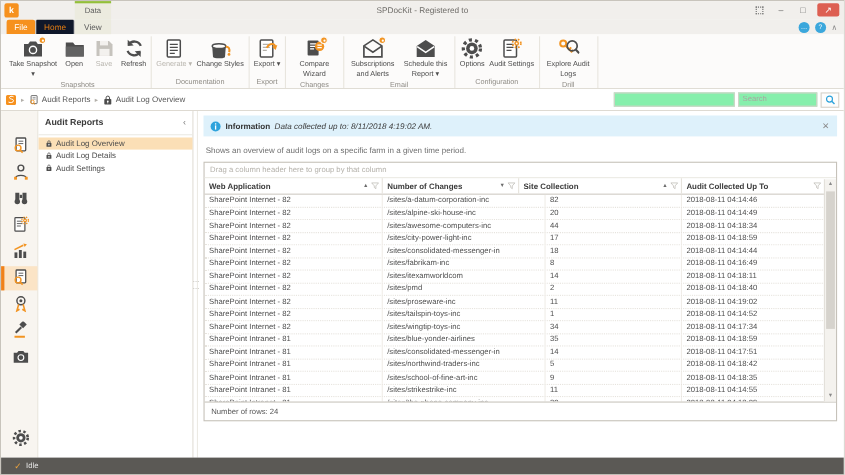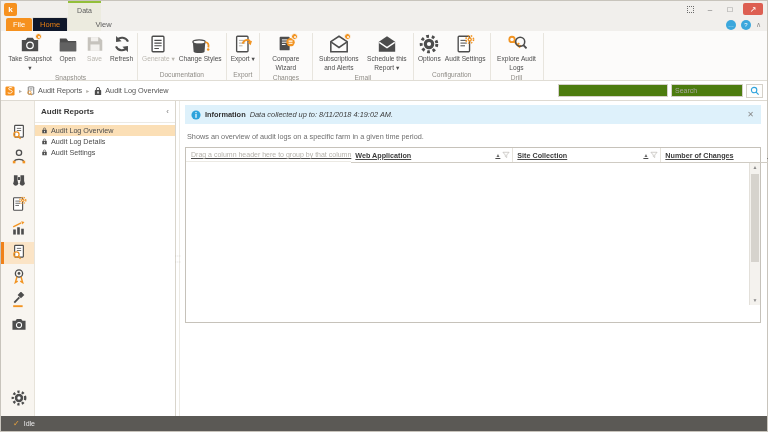--- a/index.html
+++ b/index.html
@@ -39,21 +39,21 @@
   .rlabel { font-size:6.6px; line-height:1.3; text-align:center; color:#4e4e4e; margin-top:1px; }
   .rbtn.disabled .rlabel { color:#b9b6af; }
   .rgname { font-size:6.6px; color:#8f8c86; text-align:center; padding:1px 0 2px; }
 
   
   .crumbbar { height:20px; background:#fff; border-bottom:1px solid #dedad2; display:flex; align-items:center; padding:0 4px; gap:3px; flex:none; }
   .bitem { display:flex; align-items:center; gap:2px; font-size:7.3px; color:#555; }
   .bico { width:10px; height:10px; }
   .bsep { color:#b3b0aa; font-size:6px; padding:0 1px; }
   .crumb-spacer { flex:1; }
-  .tbinput { width:110px; height:13px; border:1px solid #d5d1c9; background:#4d7c0f; font-size:7px; padding:0 3px; font-family:"Liberation Sans",sans-serif; }
+  .tbinput { width:110px; height:13px; border:1px solid #d5d1c9; background:#86efac; font-size:7px; padding:0 3px; font-family:"Liberation Sans",sans-serif; }
   .tbinput.search { width:72px; }
   .tbinput::placeholder { color:#a9a6a0; }
   .searchbtn { width:17px; height:14px; border:1px solid #d5d1c9; background:#fdfdfc; display:flex; align-items:center; justify-content:center; }
   .searchbtn svg { width:10px; height:10px; }
 
   
   .content { flex:1; display:flex; min-height:0; background:#fff; }
   .rail { width:34px; background:#f8f5f0; border-right:1px solid #e7e3da; display:flex; flex-direction:column; align-items:stretch; padding-top:20px; flex:none; }
   .rail-item { height:22px; margin:1px 0; display:flex; align-items:center; justify-content:center; border-left:3px solid transparent; }
   .rail-item svg { width:16px; height:16px; }
@@ -72,21 +72,21 @@
   .splitdots { color:#b5b2ab; font-size:6px; letter-spacing:0; line-height:2px; writing-mode:vertical-rl; }
 
   .main { flex:1; min-width:0; padding:4px 6px 0 5px; display:flex; flex-direction:column; }
   .infobar { height:19px; background:#def1fb; display:flex; align-items:center; padding:0 6px; gap:4px; flex:none; }
   .infobar svg { width:10px; height:10px; flex:none; }
   .infotitle { font-weight:bold; font-size:7.4px; color:#333; }
   .infotext { font-size:7.4px; color:#3c3c3c; flex:1;font-style:italic; }
   .infoclose { color:#8a8a8a; font-size:8px; padding:0 1px; }
   .desc { margin:8px 0 6px 2px; font-size:7.3px; color:#6e6e6e; }
 
-  .grid { border:1px solid #c6c2ba; height:176px; display:flex; flex-direction:row; position:relative; flex:none; background:#fff;text-decoration:underline; }
+  .grid { border:1px solid #c6c2ba; height:236px; display:flex; flex-direction:column; position:relative; flex:none; background:#fff; }
   .grouphint { height:14px; font-size:7px; color:#b4b1aa; display:flex; align-items:center; padding-left:5px; border-bottom:1px solid #eceae4; flex:none; }
   .ghead { height:15px; display:flex; border-bottom:1px solid #cfcbc3; flex:none; padding-right:11px; }
   .hcell { display:flex; align-items:center; border-right:1px solid #e6e3dc; padding:0 2px 0 4px; }
   .hlab { font-weight:bold; font-size:7.2px; color:#3b3b3b; flex:1; white-space:nowrap; overflow:hidden; }
   .sort { font-size:5px; color:#6b6b6b; margin:0 2px; }
   .funnel svg { width:8px; height:8px; display:block; }
   .gbody { flex:1; overflow:hidden; }
   .grow { height:11.5px; display:flex; border-bottom:1px dotted #e6e3dd; }
   .gcell { font-size:7px; color:#4e4e4e; padding:0 2px 0 4px; display:flex; align-items:center; border-right:1px solid #f0ede8; white-space:nowrap; overflow:hidden; }
   .gc1 { width:162px; flex:none; } .gc2 { width:148px; flex:none; } .gc3 { width:124px; flex:none; } .gc4 { flex:1; min-width:0; border-right:none; }
@@ -235,35 +235,36 @@
         <path d="M6 15c4 2 10 1 10-3 0-4-8-2-8-6 0-3 5-3.5 8-1.5" fill="none" stroke="#fff" stroke-width="2"></path>
       </symbol>
   </defs>
 </svg>
 
 <div class="app">
 
   <div class="titlebar">
     <div class="applogo">k</div>
     <div class="ctx-chip">Data</div>
+    <div class="wtitle">SPDocKit - Registered to</div>
     <div class="winbtns" id="winbtns">
         <span class="winbtn">
           <span class="fitbox"></span>
         </span>
         <span class="winbtn">–</span>
         <span class="winbtn">□</span>
         <span class="winbtn close">↗</span>
       </div>
   </div>
 
   <div class="tabrow">
     <div class="ctx-under"></div>
     <div class="tab file">File</div>
     <div class="tab active">Home</div>
-    <div class="tab" style="position:absolute;left:67px;width:33px;text-align:center;padding-left:0;padding-right:0;margin-left:19px;">View</div>
+    <div class="tab" style="position:absolute;left:67px;width:33px;text-align:center;padding-left:0;padding-right:0;">View</div>
     <div class="helpers" id="helpers">
         <span class="hcirc">…</span>
         <span class="hcirc">?</span>
         <span class="hchev">∧</span>
       </div>
   </div>
 
   <div class="ribbon" id="ribbon">
       <div class="rgroup">
         <div class="rbtns">
@@ -548,32 +549,40 @@
         <div class="ghead" id="ghead">
             <div class="hcell gc1">
               <span class="hlab">Web Application</span>
               <span class="sort">▲</span>
               <span class="funnel">
                 <svg viewBox="0 0 22 22">
                   <use href="#i-funnel"></use>
                 </svg>
               </span>
             </div>
+            <div class="hcell gc3">
+              <span class="hlab">Number of Changes</span>
+              <span class="sort">▼</span>
+              <span class="funnel">
+                <svg viewBox="0 0 22 22">
+                  <use href="#i-funnel"></use>
+                </svg>
+              </span>
+            </div>
             <div class="hcell gc2">
               <span class="hlab">Site Collection</span>
               <span class="sort">▲</span>
               <span class="funnel">
                 <svg viewBox="0 0 22 22">
                   <use href="#i-funnel"></use>
                 </svg>
               </span>
             </div>
-            <div class="hcell gc3">
-              <span class="hlab">Number of Changes</span>
-              <span class="sort">▼</span>
+            <div class="hcell gc4">
+              <span class="hlab">Audit Collected Up To</span>
               <span class="funnel">
                 <svg viewBox="0 0 22 22">
                   <use href="#i-funnel"></use>
                 </svg>
               </span>
             </div>
           </div>
         <div class="gbody" id="gbody">
             <div class="grow">
               <div class="gcell gc1">SharePoint Internet - 82</div>

